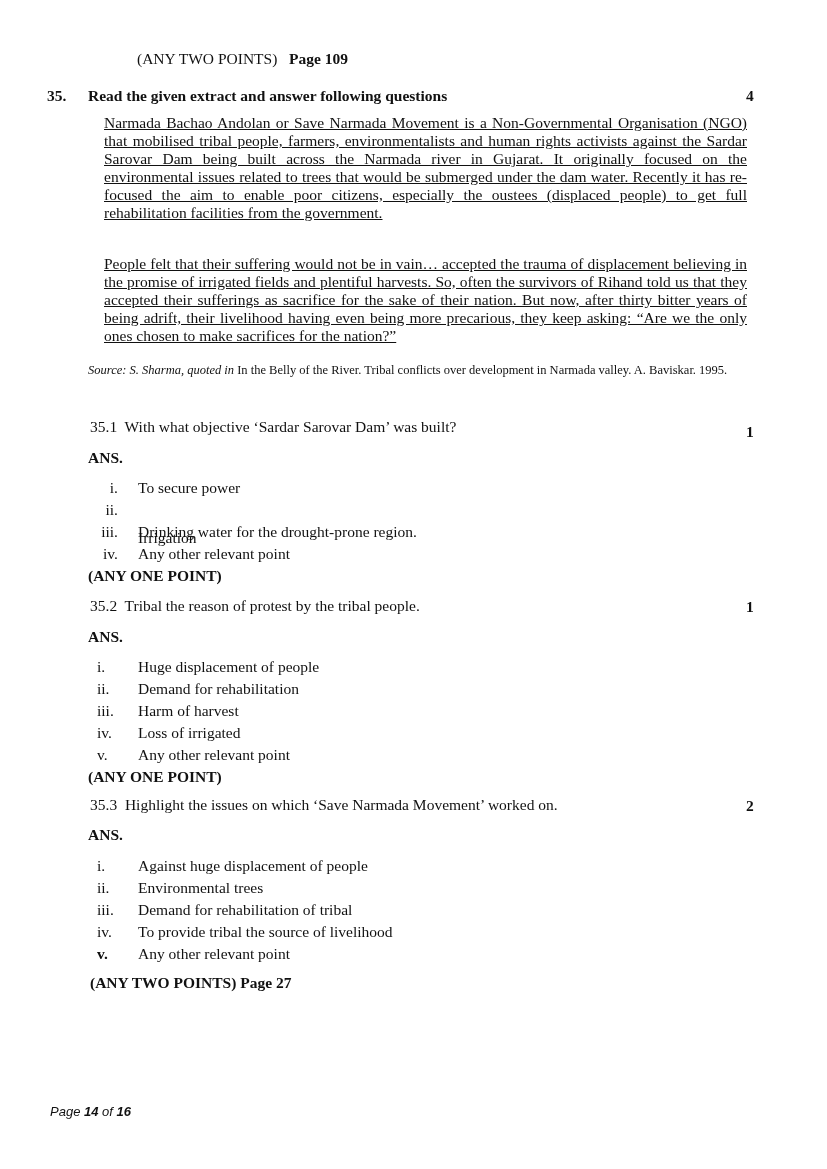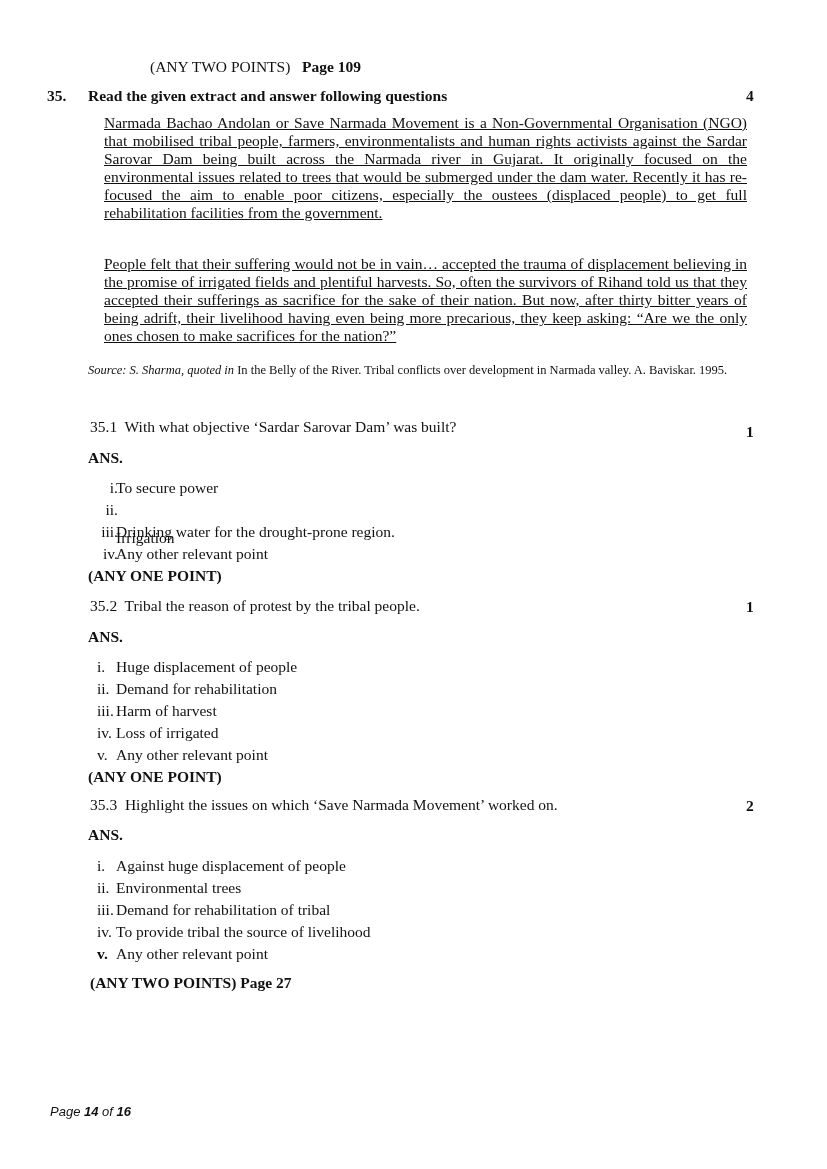--- a/index.html
+++ b/index.html
@@ -10,28 +10,28 @@
   .abs { position: absolute; }
   .b { font-weight: bold; }
   .just { text-align: justify; text-align-last: auto; }
   .para { left: 104px; width: 643px; line-height: 18px; text-decoration: underline; }
   .qnum { left: 47px; }
   .qtext { left: 88px; }
   .marks { left: 746px; font-weight: bold; }
   .sub { left: 90px; }
   .ans { left: 88px; font-weight: bold; }
   .li-num { text-align: right; width: 30px; }
-  .li-text { left: 116px; text-align: center; }
+  .li-text { left: 138px; text-align: center; }
   .src { left: 88px; width: 643px; font-size: 12.5px; line-height: 20px; }
   .footer { left: 50px; top: 1104px; font-family: "Liberation Sans", sans-serif; font-size: 13px; font-style: italic; }
 </style>
 </head>
 <body>
 
-<div class="abs" style="left:137px; top:58px;margin-left:13px;">
+<div class="abs" style="left:137px; top:50px;">
   <span>(ANY TWO POINTS)</span>&nbsp;&nbsp;
   <span class="b">Page 109</span>
 </div>
 
 <div class="abs qnum b" style="top:87px;">35.</div>
 <div class="abs qtext b" style="top:87px;">Read the given extract and answer following questions</div>
 <div class="abs marks" style="top:87px;">4</div>
 
 <div class="abs para just" style="top:114px;">Narmada Bachao Andolan or Save Narmada Movement is a Non-Governmental Organisation (NGO) that mobilised tribal people, farmers, environmentalists and human rights activists against the Sardar Sarovar Dam being built across the Narmada river in Gujarat. It originally focused on the environmental issues related to trees that would be submerged under the dam water. Recently it has re-focused the aim to enable poor citizens, especially the oustees (displaced people) to get full rehabilitation facilities from the government.</div>
 <div class="abs para just" style="top:255px;">People felt that their suffering would not be in vain… accepted the trauma of displacement believing in the promise of irrigated fields and plentiful harvests. So, often the survivors of Rihand told us that they accepted their sufferings as sacrifice for the sake of their nation. But now, after thirty bitter years of being adrift, their livelihood having even being more precarious, they keep asking: “Are we the only ones chosen to make sacrifices for the nation?”</div>

